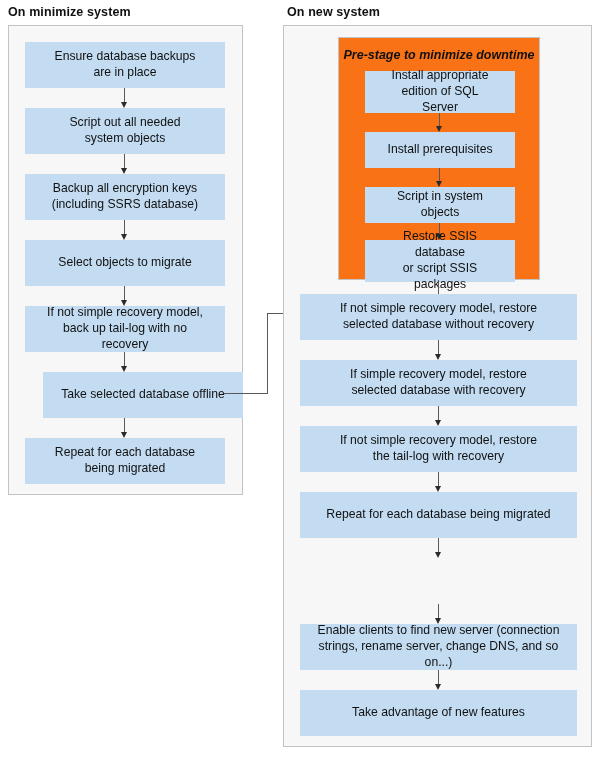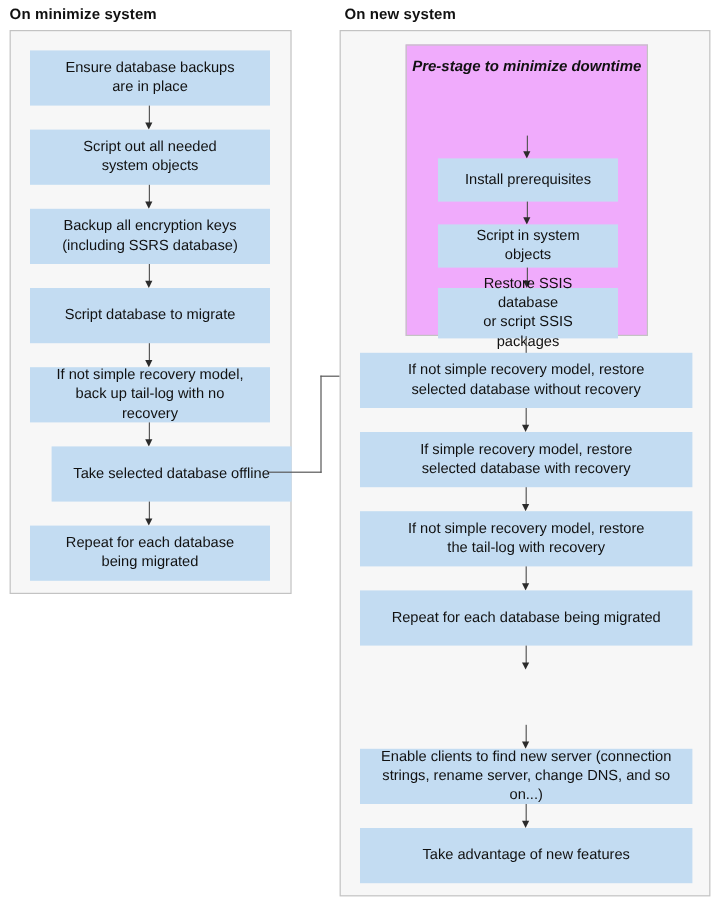--- a/index.html
+++ b/index.html
@@ -34,21 +34,21 @@
 
   #panel-existing { left: 8px;   top: 25px; width: 235px; height: 470px; }
   #panel-new      { left: 283px; top: 25px; width: 309px; height: 722px; }
 
   .prestage {
     position: absolute;
     left: 54px;
     top: 11px;
     width: 202px;
     height: 243px;
-    background: #f0abfc;
+    background: #f97316;
     border: 1px solid #c3c3c3;
     box-sizing: border-box;
   }
 
   .prestage-title {
     position: absolute;
     left: 0;
     right: 0;
     top: 10px;
     text-align: center;
@@ -139,21 +139,21 @@
   </div>
 
   <div class="node" style="left:16px; top:148px; width:200px; height:46px;">Backup all encryption keys
 (including SSRS database)</div>
 
   <div class="arrow-v" style="left:111px; top:194px; height:20px;">
     <div class="shaft"></div>
     <div class="head"></div>
   </div>
 
-  <div class="node" style="left:16px; top:214px; width:200px; height:46px;">Script database to migrate</div>
+  <div class="node" style="left:16px; top:214px; width:200px; height:46px;">Select objects to migrate</div>
 
   <div class="arrow-v" style="left:111px; top:260px; height:20px;">
     <div class="shaft"></div>
     <div class="head"></div>
   </div>
 
   <div class="node" style="left:16px; top:280px; width:200px; height:46px;">If not simple recovery model,
 back up tail-log with no recovery</div>
 
   <div class="arrow-v" style="left:111px; top:326px; height:20px;">
@@ -177,20 +177,22 @@
 <div class="elbow-seg" style="left:267px; top:313px; width:1.4px; height:81px;"></div>
 <div class="elbow-seg" style="left:267px; top:313px; width:25px;  height:1.4px;"></div>
 <div class="elbow-head" style="left:292px; top:309px;"></div>
 
 <div class="panel" id="panel-new">
 
   <div class="prestage">
 
     <div class="prestage-title">Pre-stage to minimize downtime</div>
 
+    <div class="node" style="left:26px; top:33px; width:150px; height:42px;">Install appropriate
+edition of SQL Server</div>
 
     <div class="arrow-v" style="left:96px; top:75px; height:19px;">
       <div class="shaft"></div>
       <div class="head"></div>
     </div>
 
     <div class="node" style="left:26px; top:94px; width:150px; height:36px;">Install prerequisites</div>
 
     <div class="arrow-v" style="left:96px; top:130px; height:19px;">
       <div class="shaft"></div>

